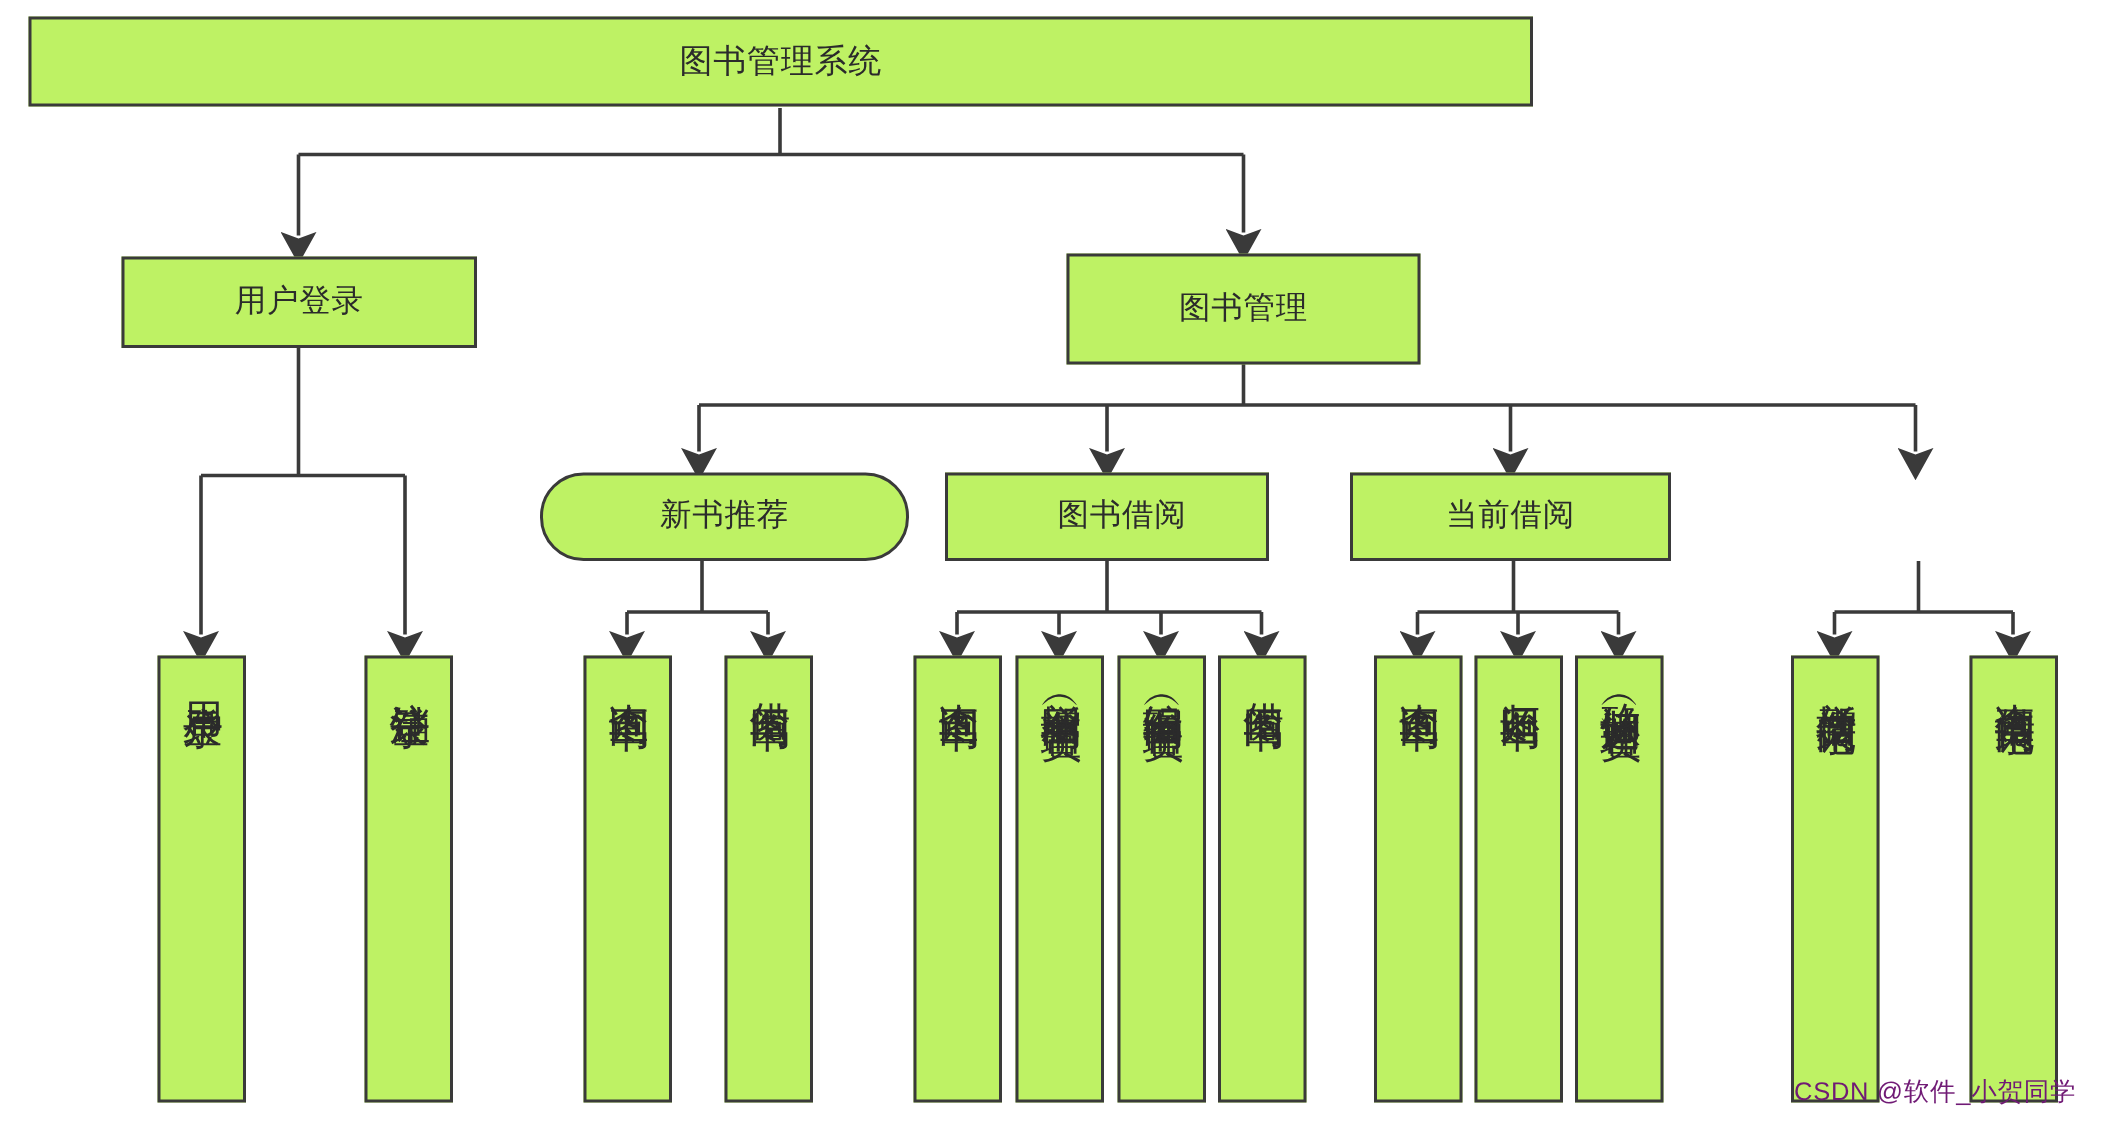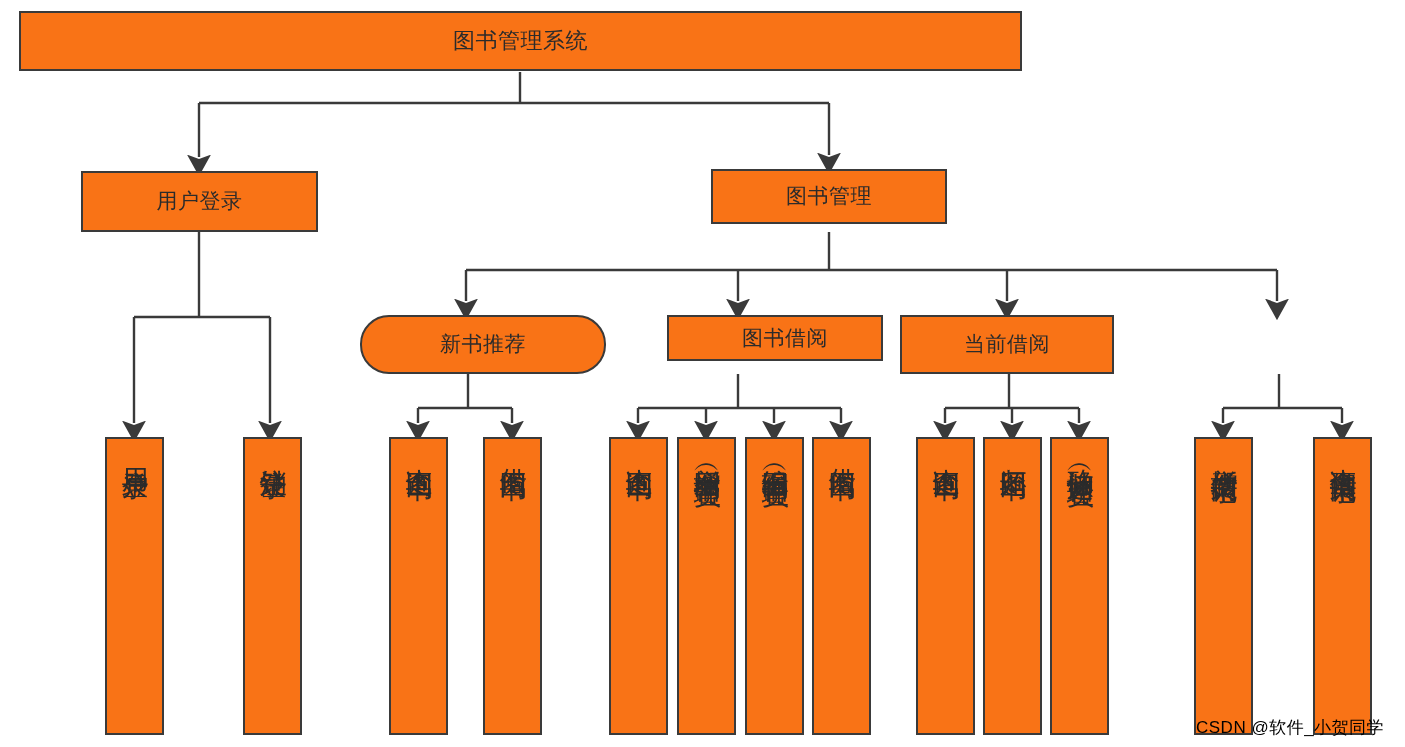--- a/index.html
+++ b/index.html
@@ -22,21 +22,21 @@
     left: 0;
     top: 0;
     width: 1405px;
     height: 747px;
     pointer-events: none;
   }
   .node {
     position: absolute;
     box-sizing: border-box;
     border: 2px solid #3a3a3a;
-    background: #f97316;
+    background: #bef264;
     display: flex;
     align-items: center;
     justify-content: center;
     color: #2b2b2b;
   }
   .node .lbl {
     display: block;
     text-align: center;
     line-height: 1.18;
     letter-spacing: 0.5px;
@@ -58,21 +58,21 @@
   .node.vert .lbl {
     writing-mode: vertical-rl;
     text-orientation: upright;
     font-size: 27px;
     line-height: 1.02;
     letter-spacing: 2px;
     white-space: nowrap;
   }
   .watermark {
     position: absolute;
-    color: #000000;
+    color: #701a75;
     font-size: 17px;
     white-space: nowrap;
     letter-spacing: 0.5px;
   }
 </style>
 </head>
 <body>
 
 <div id="canvas">
 
@@ -126,28 +126,28 @@
     </g>
   </svg>
 
   <div class="node horiz root" style="left:19px; top:11px; width:1003px; height:60px;">
     <span class="lbl">图书管理系统</span>
   </div>
 
   <div class="node horiz" style="left:81px; top:171px; width:237px; height:61px;">
     <span class="lbl">用户登录</span>
   </div>
-  <div class="node horiz" style="left:711px; top:169px; width:236px; height:55px;">
+  <div class="node horiz" style="left:711px; top:169px; width:236px; height:74px;">
     <span class="lbl">图书管理</span>
   </div>
 
   <div class="node horiz" style="left:360px; top:315px; width:246px; height:59px;border-radius:29px;">
     <span class="lbl">新书推荐</span>
   </div>
-  <div class="node horiz" style="left:667px; top:315px; width:216px; height:46px;padding-left:20px;">
+  <div class="node horiz" style="left:630px; top:315px; width:216px; height:59px;padding-left:20px;">
     <span class="lbl">图书借阅</span>
   </div>
   <div class="node horiz" style="left:900px; top:315px; width:214px; height:59px;">
     <span class="lbl">当前借阅</span>
   </div>
 
   <div class="node vert" style="left:105px; top:437px; width:59px; height:298px;">
     <span class="lbl">用户登录</span>
   </div>
   <div class="node vert" style="left:243px; top:437px; width:59px; height:298px;">

